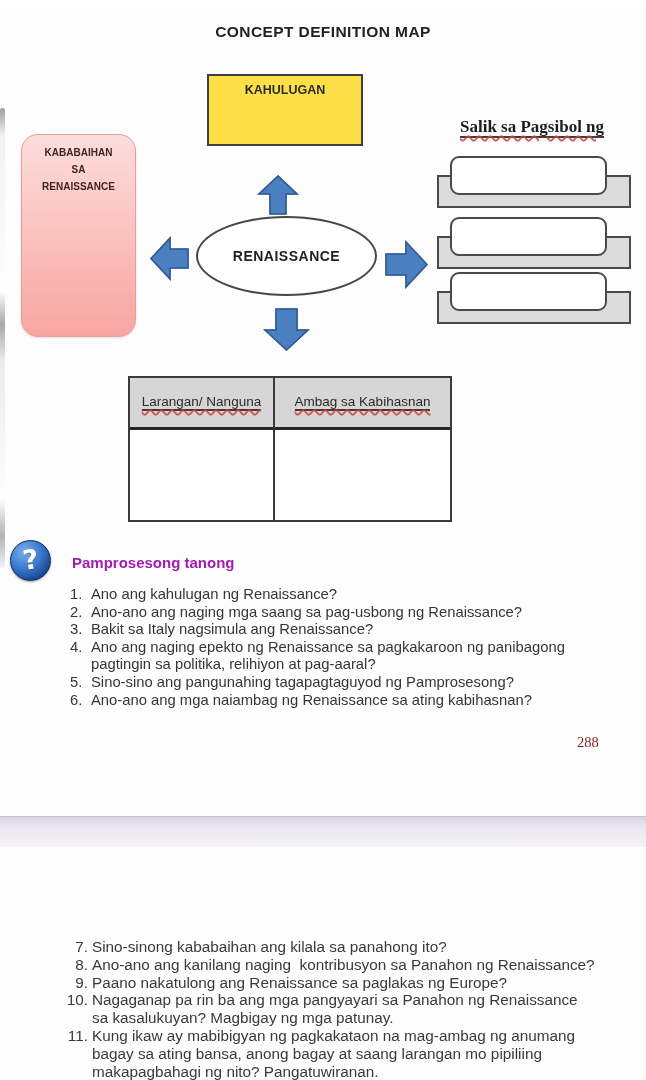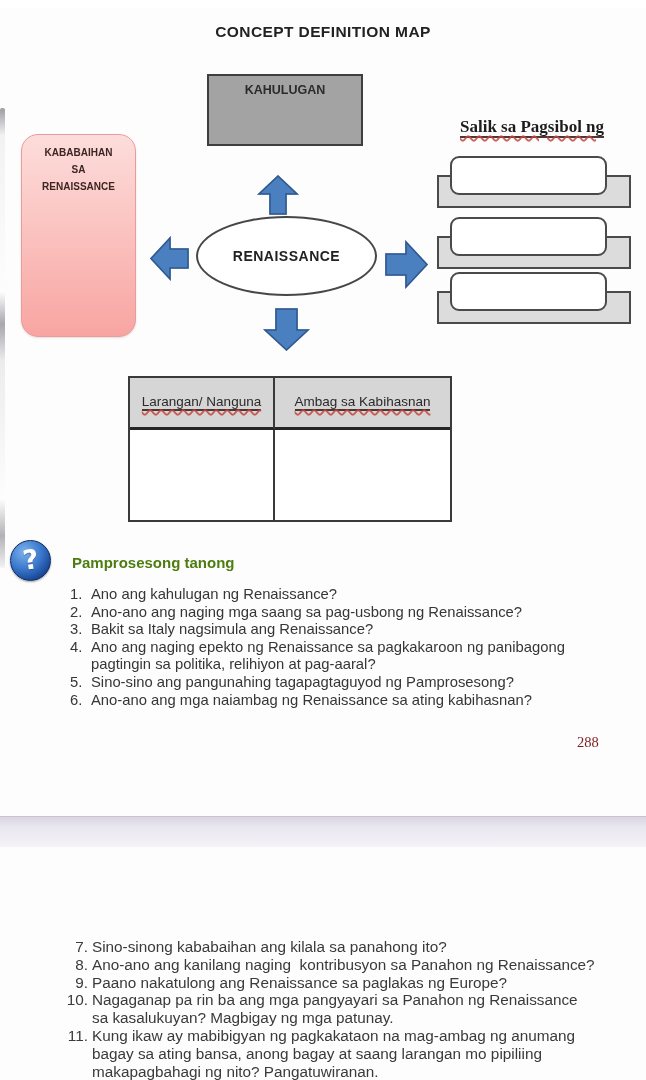--- a/index.html
+++ b/index.html
@@ -25,21 +25,21 @@
     letter-spacing: 0.4px;
     color: #222;
   }
 
   
   .kahulugan-box {
     position: absolute;
     left: 207px; top: 66px;
     width: 156px; height: 72px;
     border: 2px solid #3f3f3f;
-    background: #a3a3a3;
+    background: #fde047;
   }
   .kahulugan-box .box-label {
     display: block;
     text-align: center;
     padding-top: 7px;
     font-size: 12.5px;
     font-weight: bold;
     color: #2b2b2b;
   }
 
@@ -186,21 +186,21 @@
     text-shadow: 0 1px 1px rgba(0,0,0,0.3);
     line-height: 1;
     padding-bottom: 3px;
   }
 
   .section-heading {
     position: absolute;
     left: 72px; top: 546px;
     font-size: 15px;
     font-weight: bold;
-    color: #4d7c0f;
+    color: #a21caf;
   }
 
   
   .q-list { position: absolute; }
   .q-list-top { left: 70px; top: 578px; width: 560px; font-size: 14.8px; line-height: 17.6px; color: #363636; }
   .q-list-bottom { left: 58px; top: 930px; width: 575px; font-size: 15.3px; line-height: 17.8px; color: #3a3a3a; }
   .q-row { display: flex; }
   .q-num { flex: 0 0 auto; }
   .q-list-top .q-num { width: 17px; margin-right: 4px; }
   .q-list-bottom .q-num { width: 30px; margin-right: 4px; text-align: right; }

